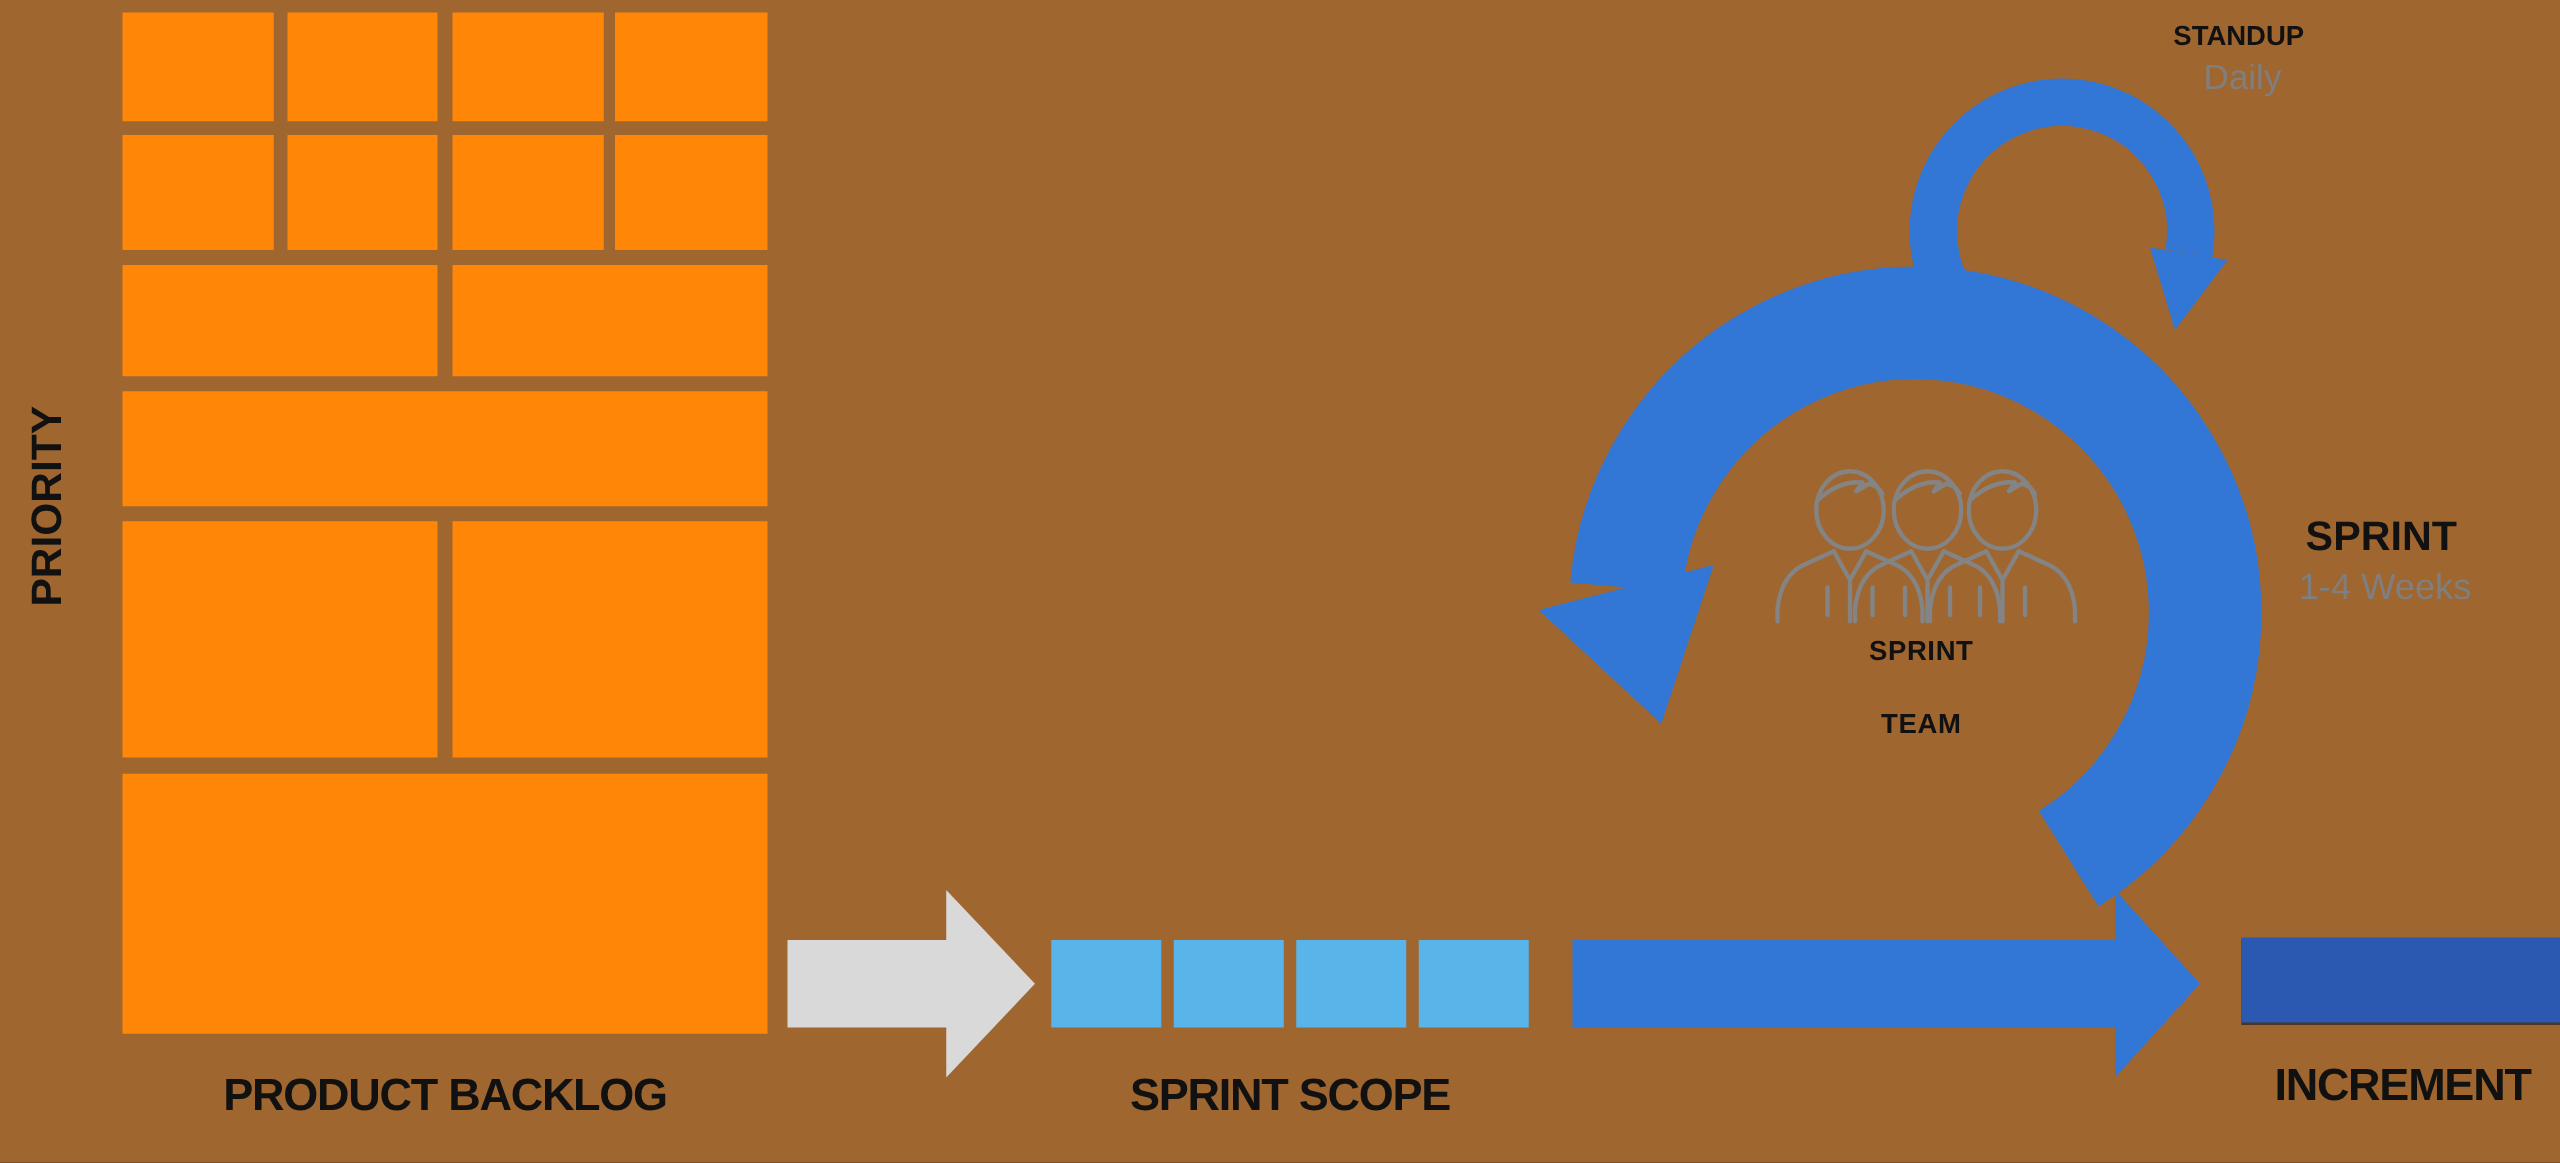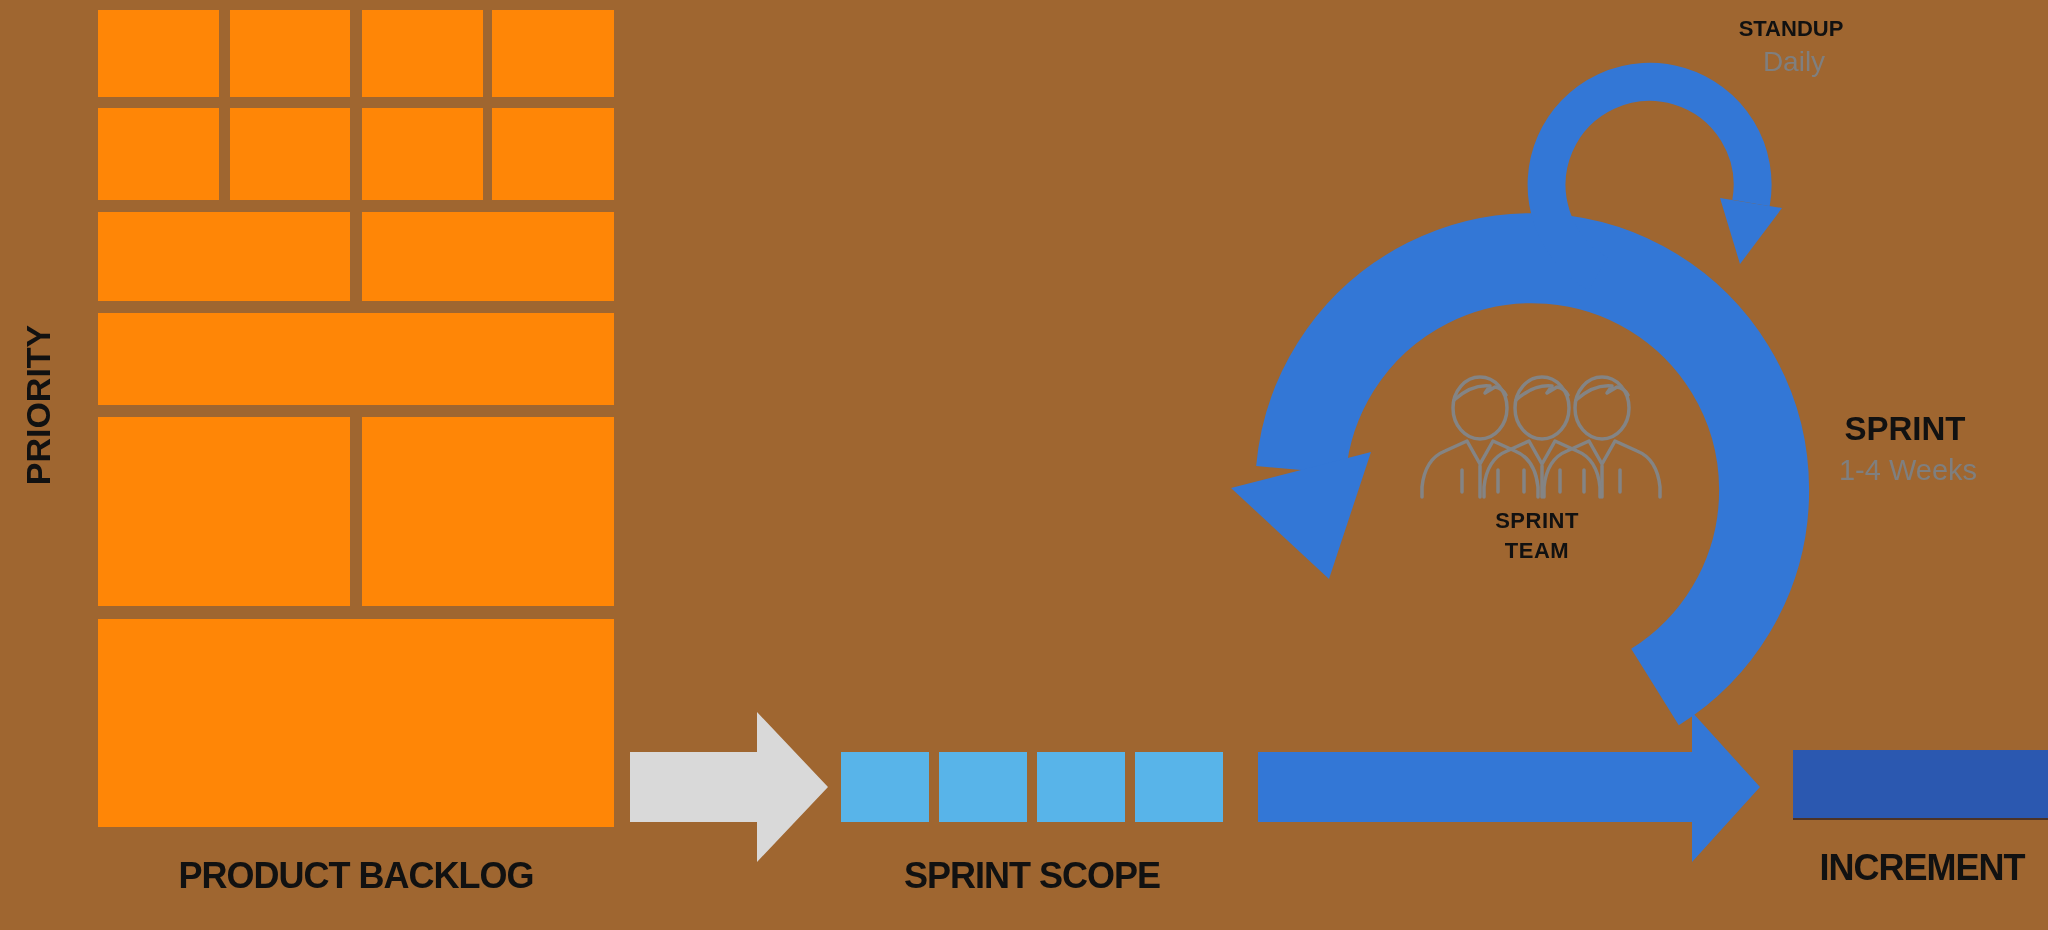--- a/index.html
+++ b/index.html
@@ -140,15 +140,15 @@
 
   <div class="lbl lbl-bottom" style="left:1922px;top:847px">INCREMENT</div>
 
   <div class="lbl lbl-standup" style="left:1791px;top:16px">STANDUP</div>
   <div class="lbl lbl-sub" style="left:1794px;top:46px">Daily</div>
 
   <div class="lbl lbl-sprint" style="left:1905px;top:410px">SPRINT</div>
   <div class="lbl lbl-sub" style="left:1908px;top:454px;font-size:29px">1-4 Weeks</div>
 
   <div class="lbl lbl-team" style="left:1537px;top:508px">SPRINT</div>
-  <div class="lbl lbl-team" style="left:1537px;top:538px">TEAM</div>
+  <div class="lbl lbl-team" style="left:1537px;top:566px">TEAM</div>
 
 </div>
 
 </body></html>

